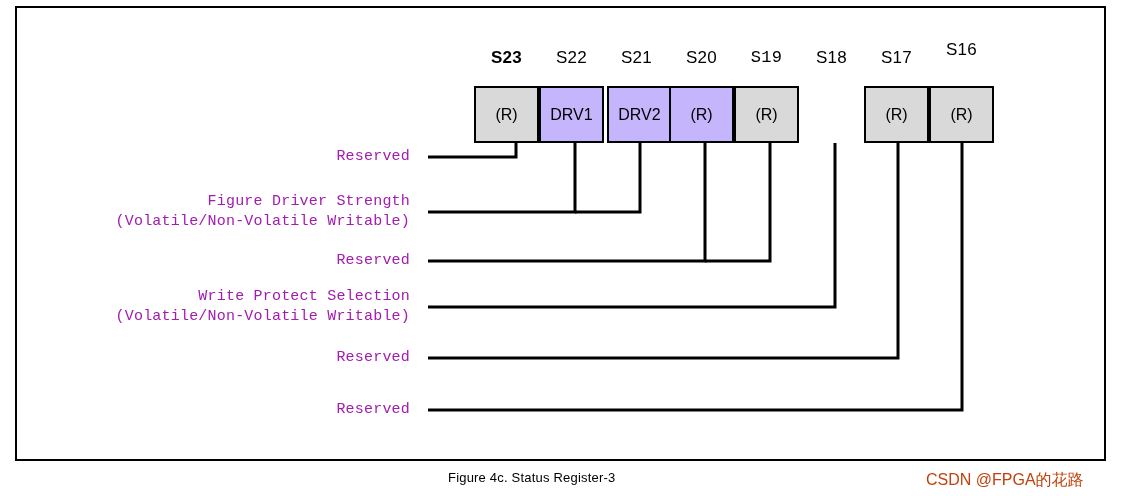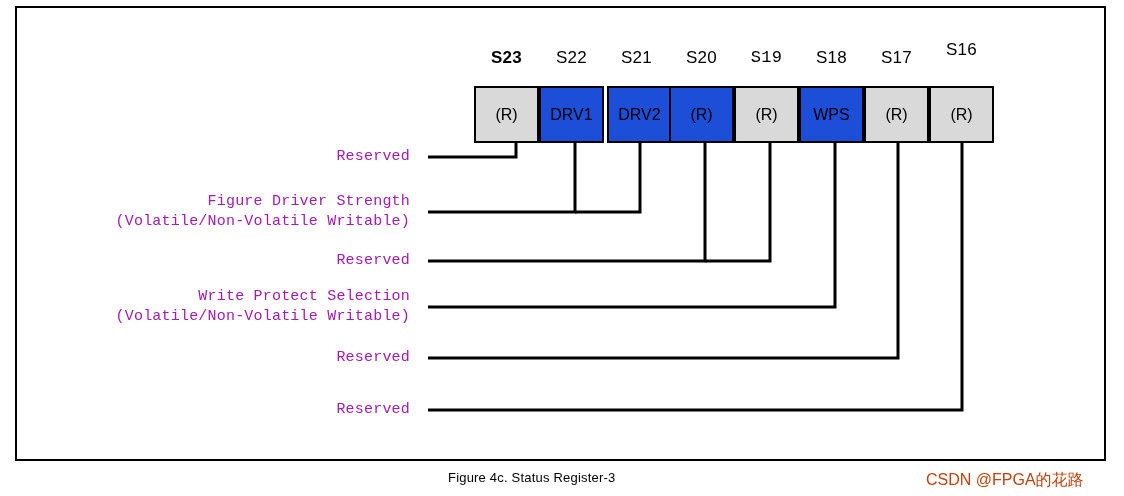--- a/index.html
+++ b/index.html
@@ -44,21 +44,21 @@
     top: 86px;
     width: 65px;
     height: 57px;
     box-sizing: border-box;
     border: 2.5px solid #000000;
     display: flex;
     align-items: center;
     justify-content: center;
     font-size: 16px;
     color: #000000;
-    background: #1d4ed8;
+    background: #c4b5fd;
   }
   .bit-cell.reserved {
     background: #d9d9d9;
   }
   .leader-label {
     position: absolute;
     text-align: right;
     font-size: 15px;
     color: #a21caf;
     line-height: 20px;
@@ -117,21 +117,20 @@
   <div class="bit-label" style="left:734px; top:48px;font-family:Liberation Mono, monospace;">S19</div>
   <div class="bit-label" style="left:799px; top:48px;">S18</div>
   <div class="bit-label" style="left:864px; top:48px;">S17</div>
   <div class="bit-label" style="left:929px; top:40px;">S16</div>
 
   <div class="bit-cell reserved" style="left:474px;">(R)</div>
   <div class="bit-cell" style="left:539px;">DRV1</div>
   <div class="bit-cell" style="left:607px;">DRV2</div>
   <div class="bit-cell" style="left:669px;">(R)</div>
   <div class="bit-cell reserved" style="left:734px;">(R)</div>
-  <div class="bit-cell" style="left:799px;">WPS</div>
   <div class="bit-cell reserved" style="left:864px;">(R)</div>
   <div class="bit-cell reserved" style="left:929px;">(R)</div>
 
   <div class="leader-label" style="top:147px;">
     <div>Reserved</div>
   </div>
 
   <div class="leader-label" style="top:192px;">
     <div>Figure Driver Strength</div>
     <div>(Volatile/Non-Volatile Writable)</div>

